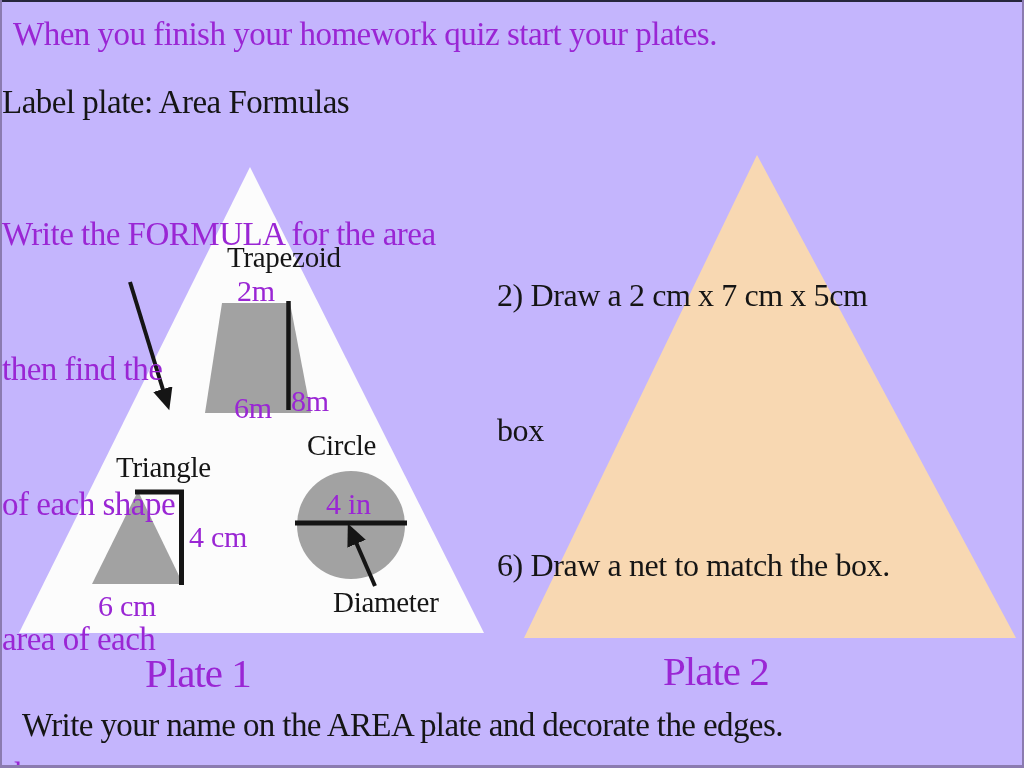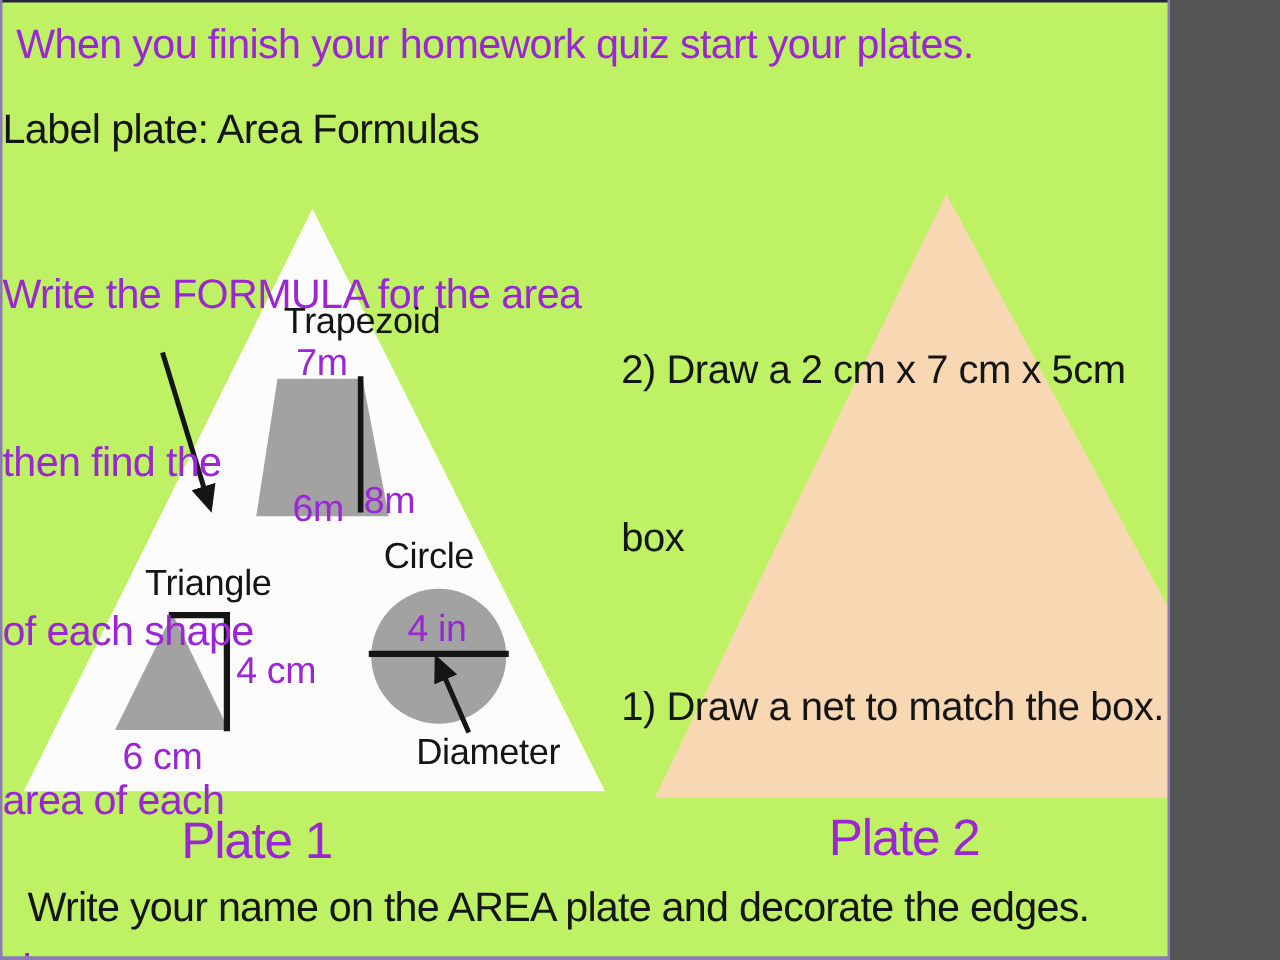--- a/index.html
+++ b/index.html
@@ -1,21 +1,21 @@
 <!DOCTYPE html>
 <html><head>
 <meta charset="utf-8">
 <style>
   html,body{margin:0;padding:0;background:#555;}
   #canvas{
     position:relative;
-    width:936px;height:768px;
-    background:#bef264;
+    width:1024px;height:768px;
+    background:#c4b5fd;
     overflow:hidden;
-    font-family:Liberation Sans, sans-serif;
+    font-family:Liberation Serif, serif;
     color:#151515;
   }
   .edge{position:absolute;}
   #edge-top{left:0;top:0;width:1024px;height:2px;background:#26263c;}
   #edge-bottom{left:0;bottom:0;width:1024px;height:3px;background:#8b7bb0;}
   #edge-left{left:0;top:0;width:2px;height:768px;background:#8b7bb0;}
   #edge-right{right:0;top:0;width:2px;height:768px;background:#8b7bb0;}
 
   .txt{position:absolute;white-space:pre;}
   .purple{color:#9a26d4;}
@@ -88,30 +88,30 @@
     <div>Write the FORMULA for the area</div>
     <div>then find the</div>
     <div>of each shape</div>
     <div>area of each</div>
     <div>shape.</div>
   </div>
 
   <div id="right-instructions" class="txt black">
     <div>2) Draw a 2 cm x 7 cm x 5cm</div>
     <div>box</div>
-    <div>1) Draw a net to match the box.</div>
+    <div>6) Draw a net to match the box.</div>
     
     
     
     
     
   </div>
 
   <div id="trapezoid-label" class="txt black shape-label">Trapezoid</div>
-  <div id="trap-top-measure" class="txt purple measure">7m</div>
+  <div id="trap-top-measure" class="txt purple measure">2m</div>
   <div id="trap-side-measure" class="txt purple measure">8m</div>
   <div id="trap-bottom-measure" class="txt purple measure">6m</div>
 
   <div id="triangle-label" class="txt black shape-label">Triangle</div>
   <div id="tri-height-measure" class="txt purple measure">4 cm</div>
   <div id="tri-base-measure" class="txt purple measure">6 cm</div>
 
   <div id="circle-label" class="txt black shape-label">Circle</div>
   <div id="circle-diameter-value" class="txt purple measure">4 in</div>
   <div id="circle-diameter-label" class="txt black shape-label">Diameter</div>

